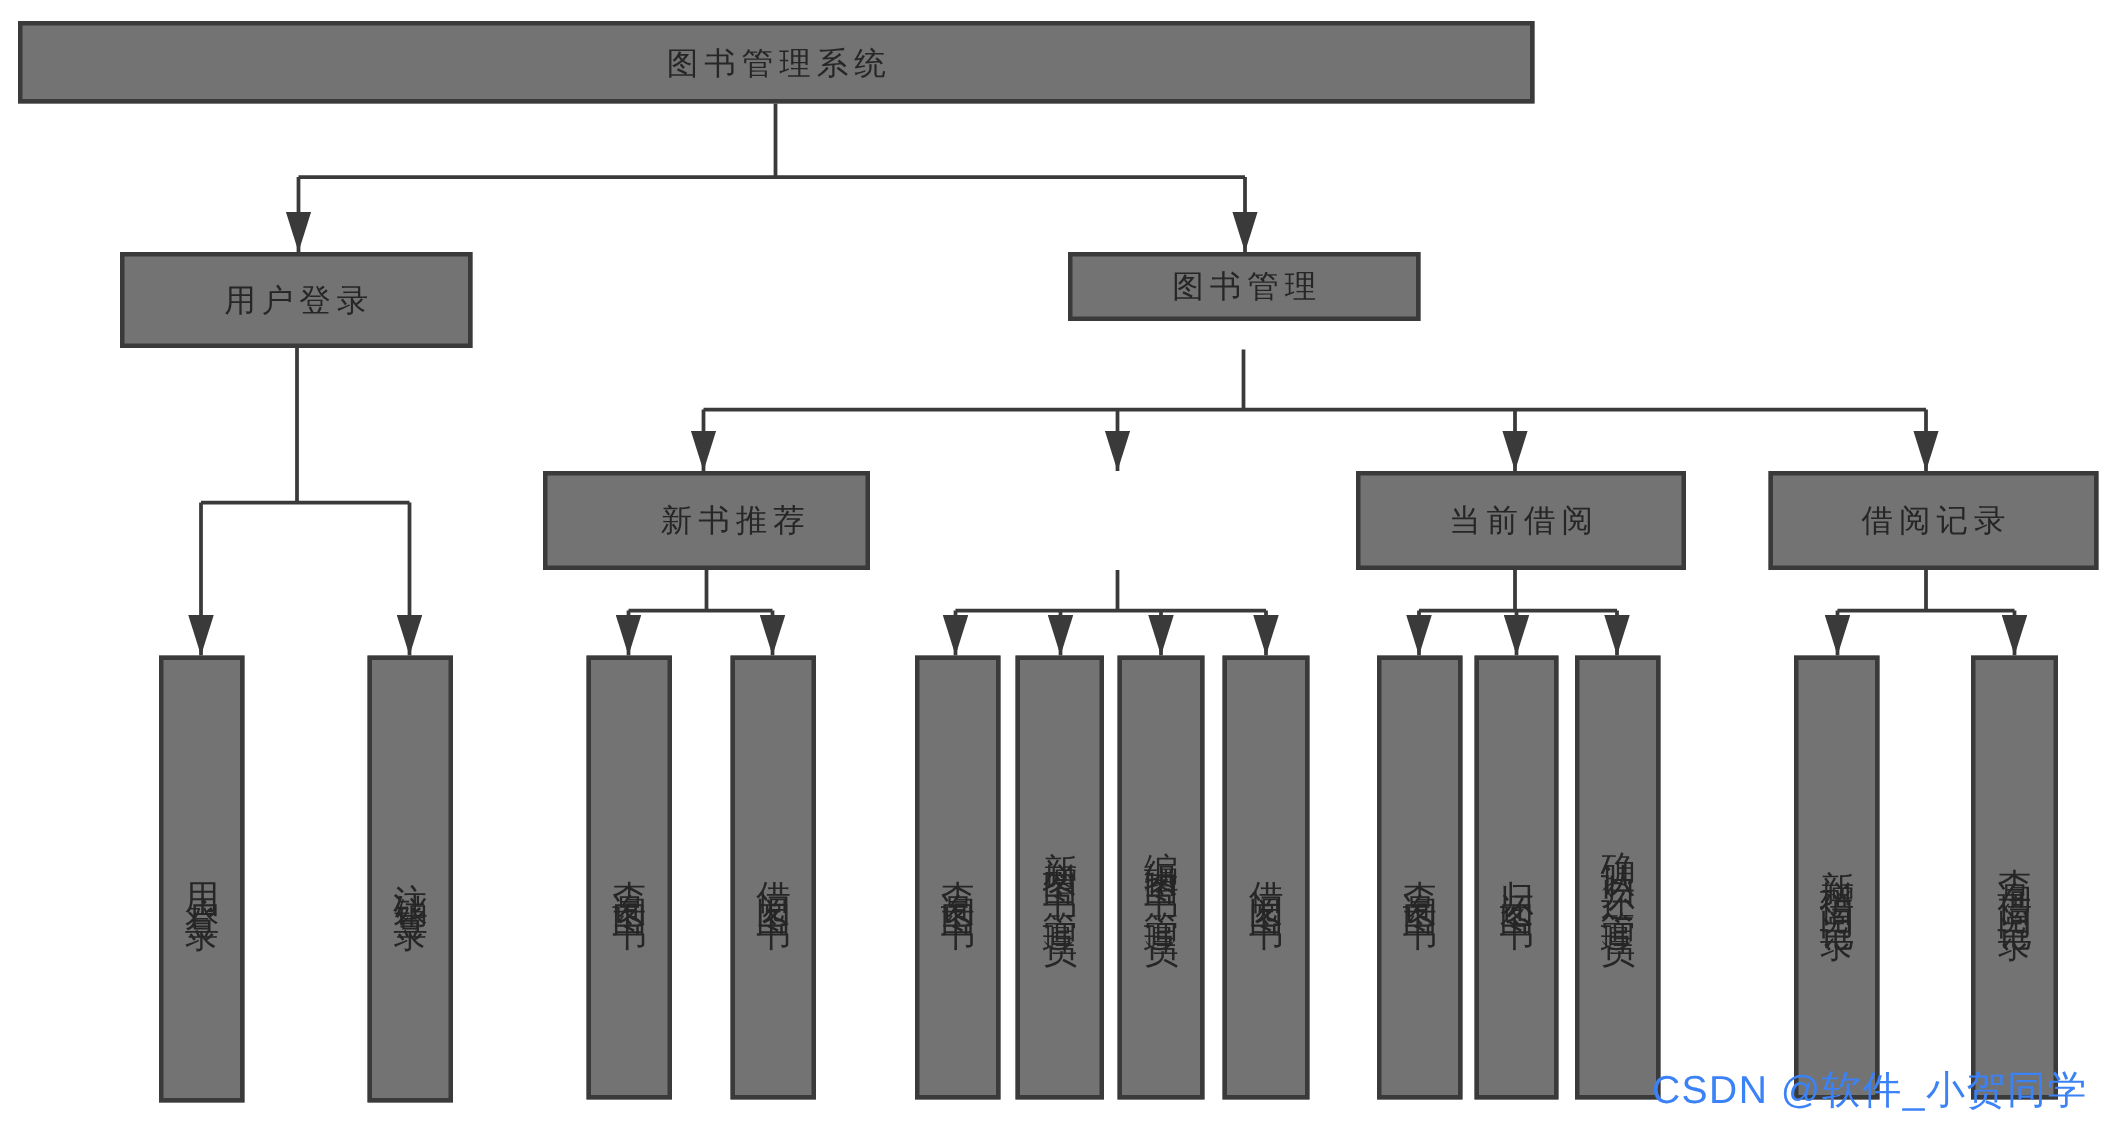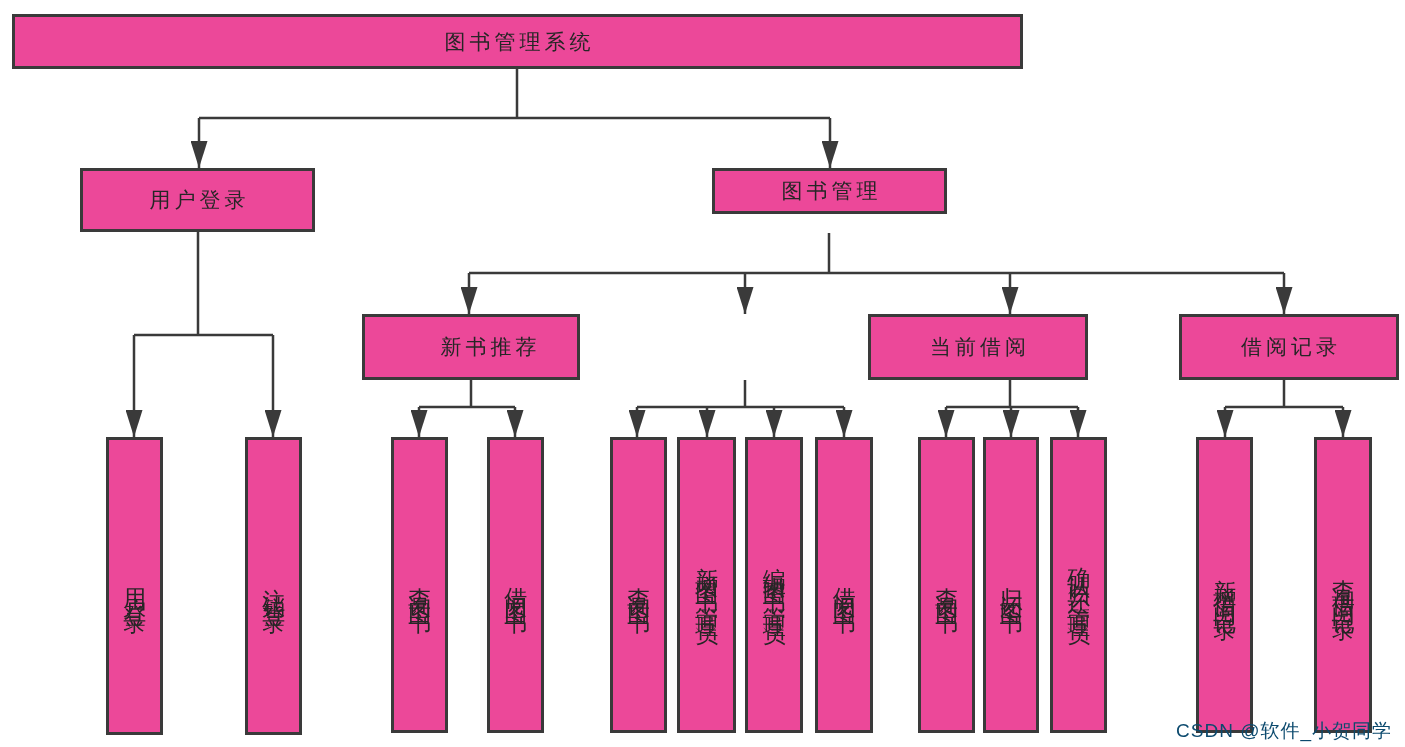--- a/index.html
+++ b/index.html
@@ -8,38 +8,38 @@
     width:1405px;height:747px;
     background:#ffffff;
     overflow:hidden;
     font-family:"Liberation Sans", sans-serif;
     color:#262626;
   }
   .wires{position:absolute;left:0;top:0;}
   .wire{stroke:#3a3a3a;stroke-width:2.5;fill:none;}
   .node{
     position:absolute;box-sizing:border-box;
-    border:3px solid #3a3a3a;background:#ec4899;
+    border:3px solid #3a3a3a;background:#737373;
     display:flex;align-items:center;justify-content:center;
     text-align:center;
   }
   .node--h{font-size:21px;letter-spacing:4px;text-indent:4px;}
   .node--v{padding:4px 0;}
   .vtext{
     writing-mode:vertical-rl;
     text-orientation:mixed;
     font-size:23px;
     letter-spacing:8px;
     line-height:1.1;
     white-space:nowrap;
   }
   .watermark{
     position:absolute;right:13px;bottom:3px;
-    font-size:19px;letter-spacing:1px;
-    color:#0c4a6e;z-index:5;
+    font-size:26px;letter-spacing:1px;
+    color:#3b82f6;z-index:5;
   }
 </style>
 </head>
 <body>
 
 <div class="canvas">
 
   <svg class="wires" width="1405" height="747" viewBox="0 0 1405 747">
     <defs>
       <marker id="arrow" markerUnits="userSpaceOnUse" markerWidth="27" markerHeight="17" viewBox="0 0 27 17" refX="27" refY="8.5" orient="auto">
@@ -75,21 +75,21 @@
     <path class="wire" marker-end="url(#arrow)" d="M1225 407 V437"></path>
     <path class="wire" marker-end="url(#arrow)" d="M1343 407 V437"></path>
   </svg>
 
   <div class="node node--h" style="left:12px;top:14px;width:1011px;height:55px;">图书管理系统</div>
 
   <div class="node node--h" style="left:80px;top:168px;width:235px;height:64px;">用户登录</div>
   <div class="node node--h" style="left:712px;top:168px;width:235px;height:46px;">图书管理</div>
 
   <div class="node node--h" style="left:362px;top:314px;width:218px;height:66px;padding-left:35px;">新书推荐</div>
-  <div class="node node--h" style="left:868px;top:314px;width:220px;height:66px;">当前借阅</div>
+  <div class="node node--h" style="left:904px;top:314px;width:220px;height:66px;">当前借阅</div>
   <div class="node node--h" style="left:1179px;top:314px;width:220px;height:66px;">借阅记录</div>
 
   <div class="node node--v" style="left:106px;top:437px;width:57px;height:298px;">
     <span class="vtext">用户登录</span>
   </div>
   <div class="node node--v" style="left:245px;top:437px;width:57px;height:298px;">
     <span class="vtext">注销登录</span>
   </div>
 
   <div class="node node--v" style="left:391px;top:437px;width:57px;height:296px;">

